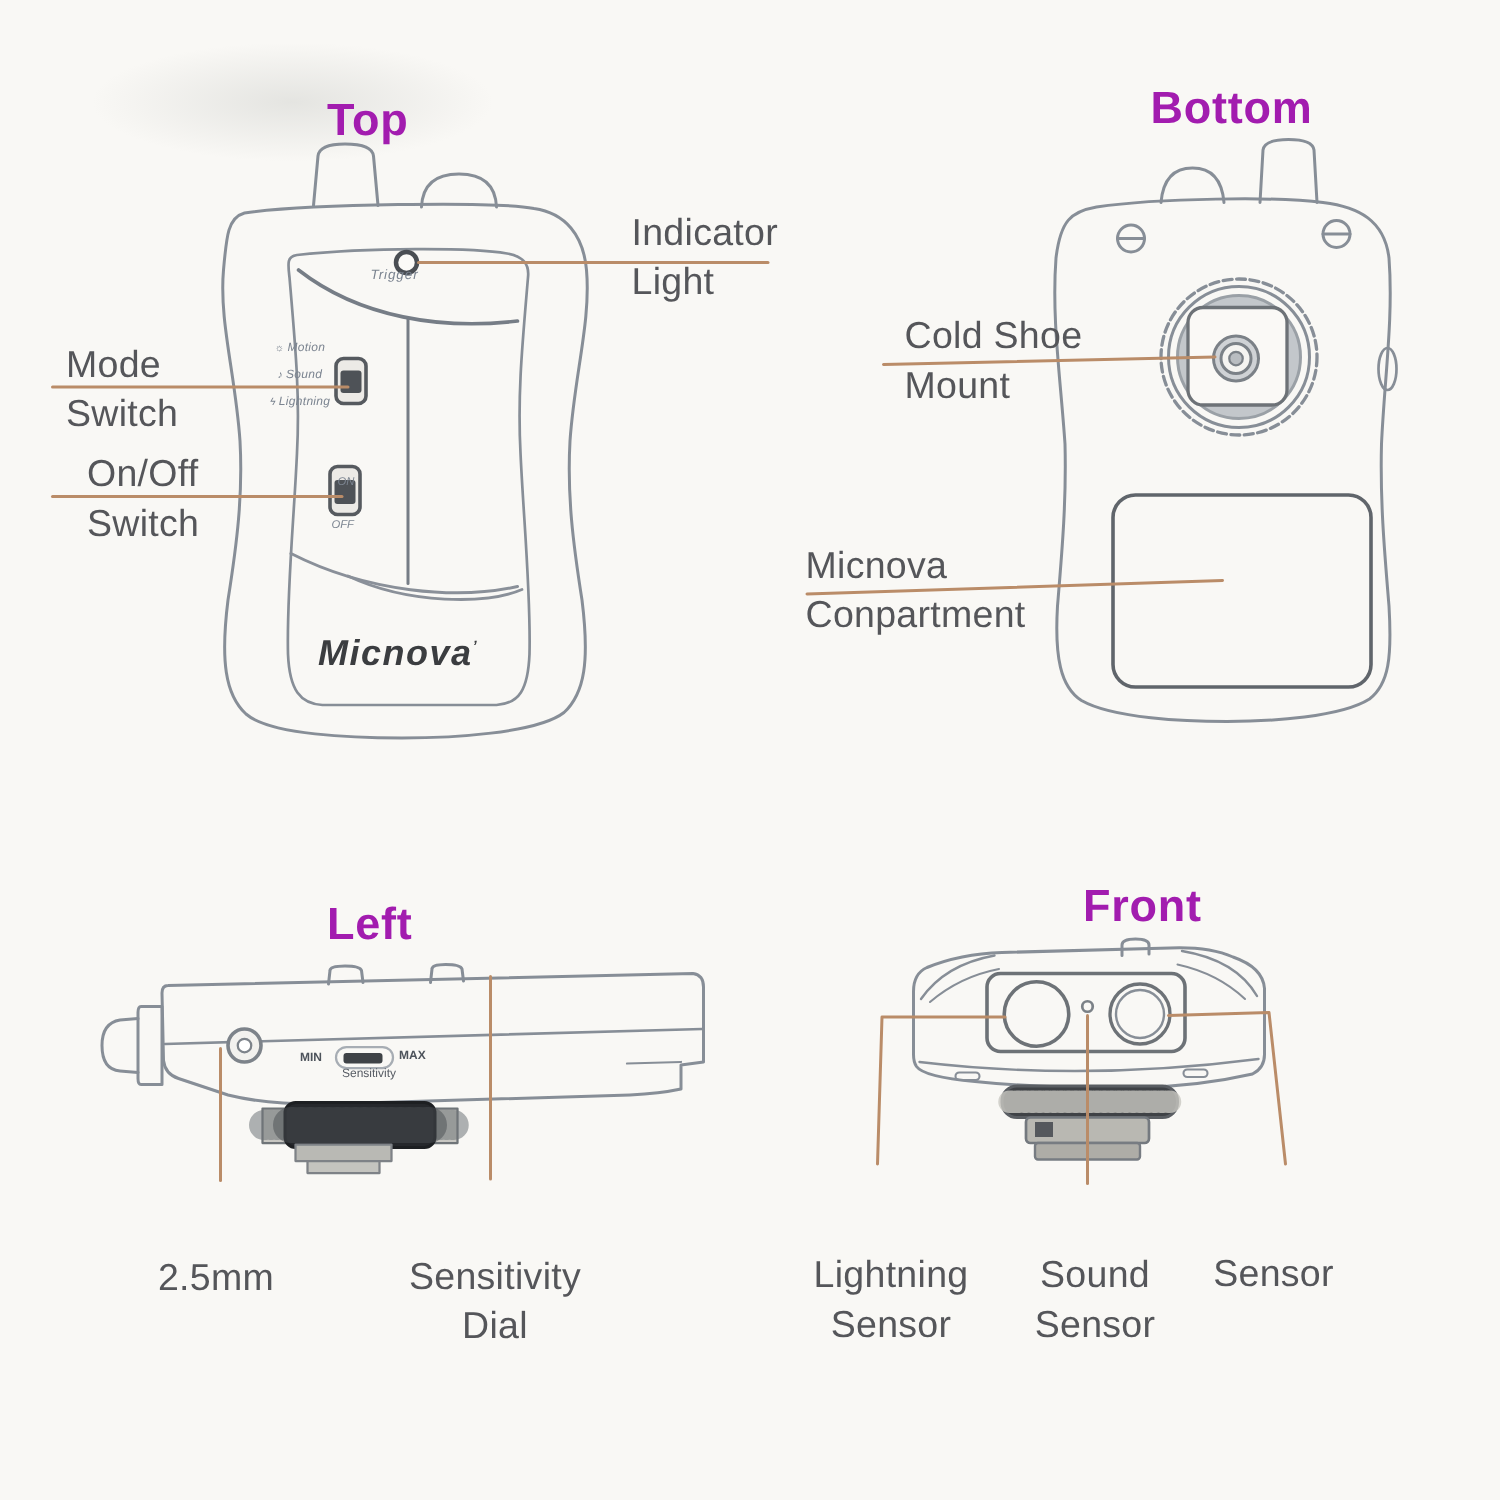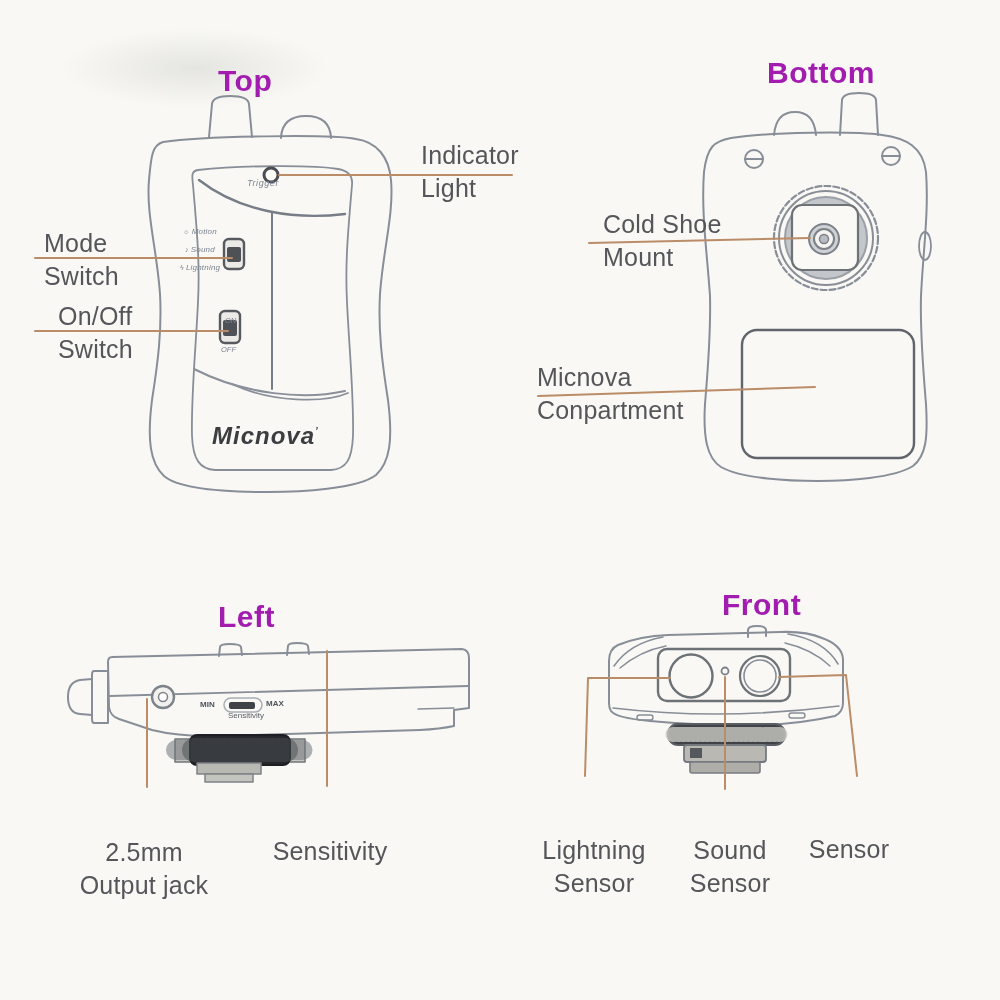--- a/index.html
+++ b/index.html
@@ -222,24 +222,24 @@
   <div class="lbl" style="left:603px;top:208px;">
     <span class="line">Cold Shoe</span>
     <span class="line">Mount</span>
   </div>
   <div class="lbl" style="left:537px;top:361px;">
     <span class="line">Micnova</span>
     <span class="line">Conpartment</span>
   </div>
   <div class="lbl center" style="left:64px;top:790px;width:160px;">
     <span class="line">2.5mm</span>
-    <span class="line">Output jack</span>
   </div>
   <div class="lbl center" style="left:250px;top:789px;width:160px;">
     <span class="line">Sensitivity</span>
+    <span class="line">Dial</span>
   </div>
   <div class="lbl center" style="left:528px;top:788px;width:132px;">
     <span class="line">Lightning</span>
     <span class="line">Sensor</span>
   </div>
   <div class="lbl center" style="left:668px;top:788px;width:124px;">
     <span class="line">Sound</span>
     <span class="line">Sensor</span>
   </div>
   <div class="lbl center" style="left:780px;top:787px;width:138px;">

